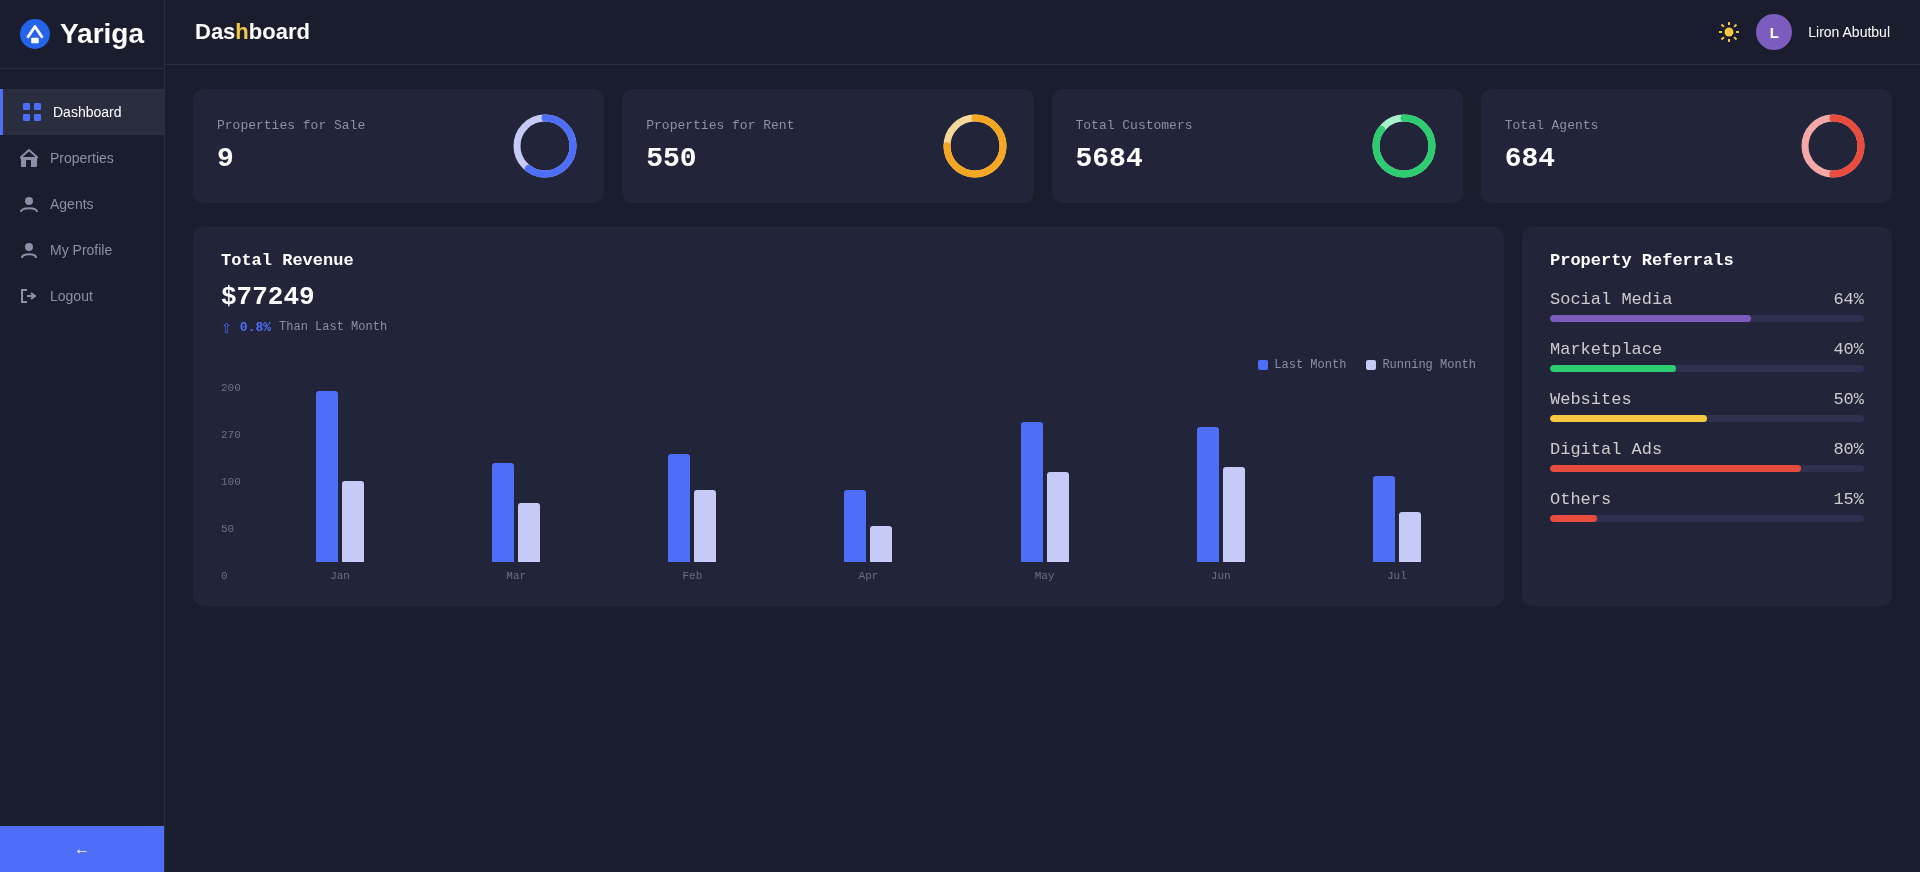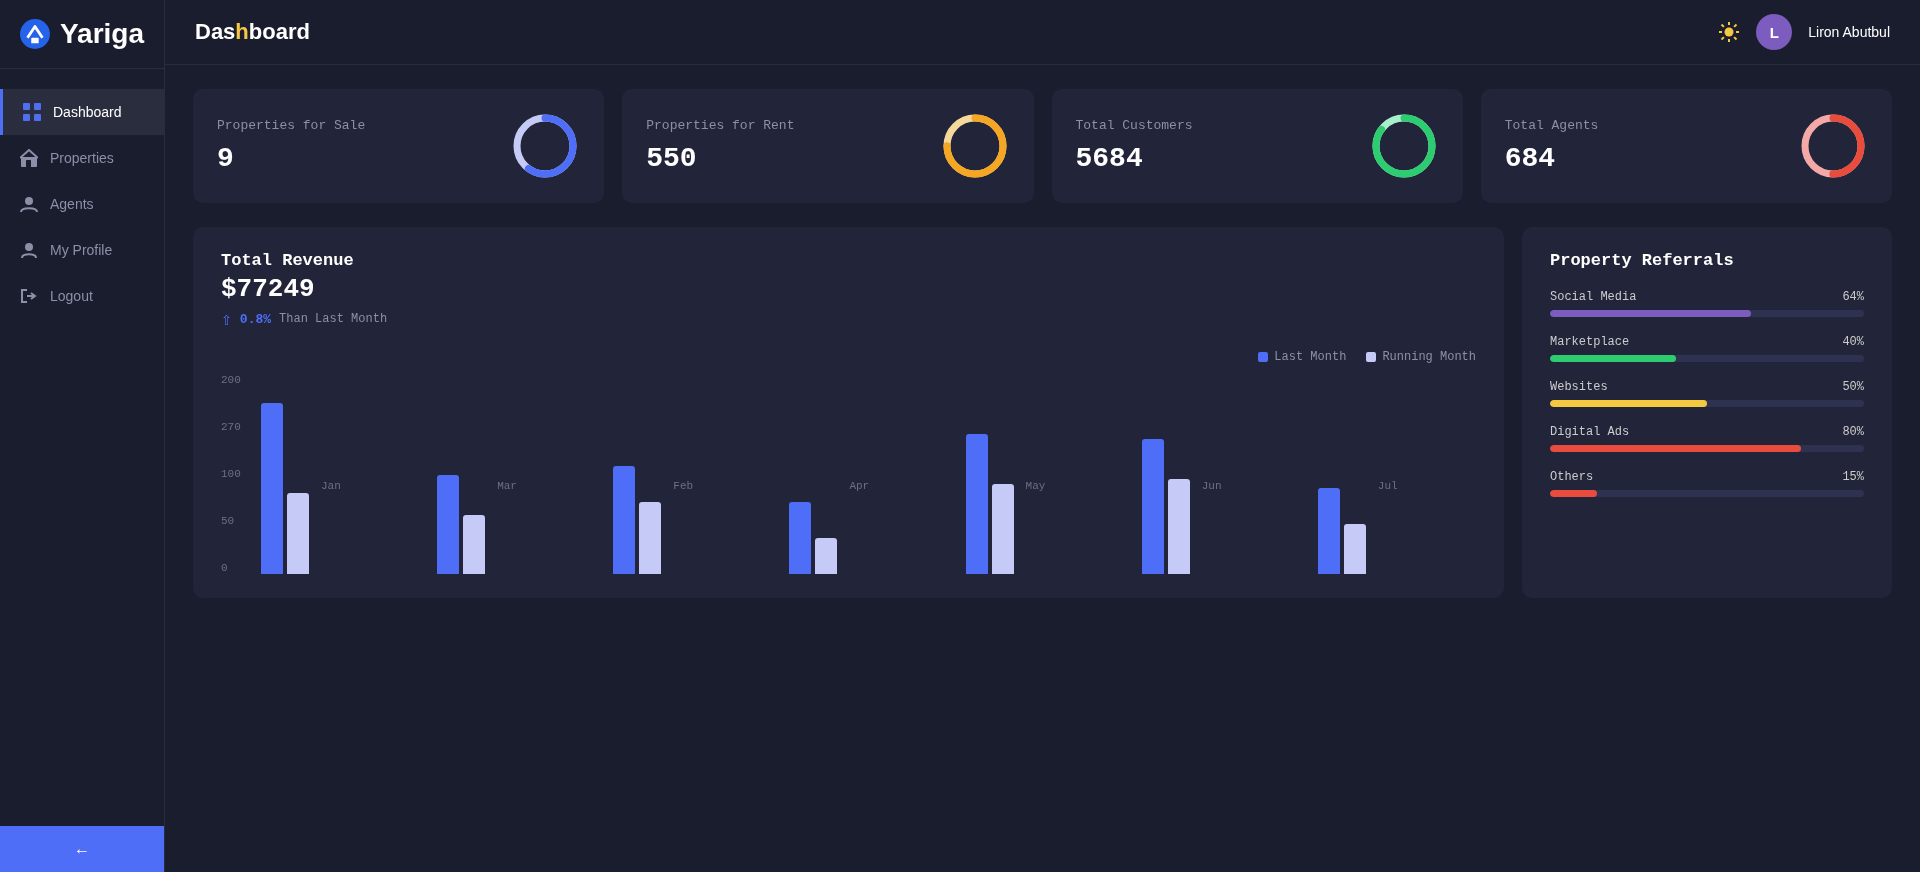--- a/index.html
+++ b/index.html
@@ -190,21 +190,21 @@
       width: 370px;
       background: #222539;
       border-radius: 10px;
       padding: 24px 28px;
       flex-shrink: 0;
     }
     .panel-title {
       font-size: 17px;
       font-weight: 700;
       color: #fff;
-      margin-bottom: 4px;
+      margin-bottom: 12px;
     }
     .revenue-amount {
       font-size: 26px;
       font-weight: 700;
       color: #fff;
       margin-bottom: 4px;
     }
     .revenue-meta {
       display: flex;
       align-items: center;
@@ -261,22 +261,23 @@
     }
     .chart-groups {
       display: flex;
       align-items: flex-end;
       gap: 18px;
       flex: 1;
       height: 100%;
     }
     .chart-group {
       display: flex;
-      align-items: center;
-      gap: 12px;
+      flex-direction: column;
+      align-items: center;
+      gap: 4px;
       flex: 1;
     }
     .chart-bars {
       display: flex;
       align-items: flex-end;
       gap: 4px;
       height: 180px;
     }
     .bar {
       border-radius: 3px 3px 0 0;
@@ -291,21 +292,21 @@
     }
 
     
     .referral-item {
       margin-bottom: 18px;
     }
     .referral-header {
       display: flex;
       justify-content: space-between;
       margin-bottom: 6px;
-      font-size: 12px;
+      font-size: 17px;
     }
     .referral-name { color: #ccc; }
     .referral-pct { color: #ccc; }
     .referral-bar-bg {
       height: 7px;
       background: #2e3150;
       border-radius: 4px;
       overflow: hidden;
     }
     .referral-bar-fill {

